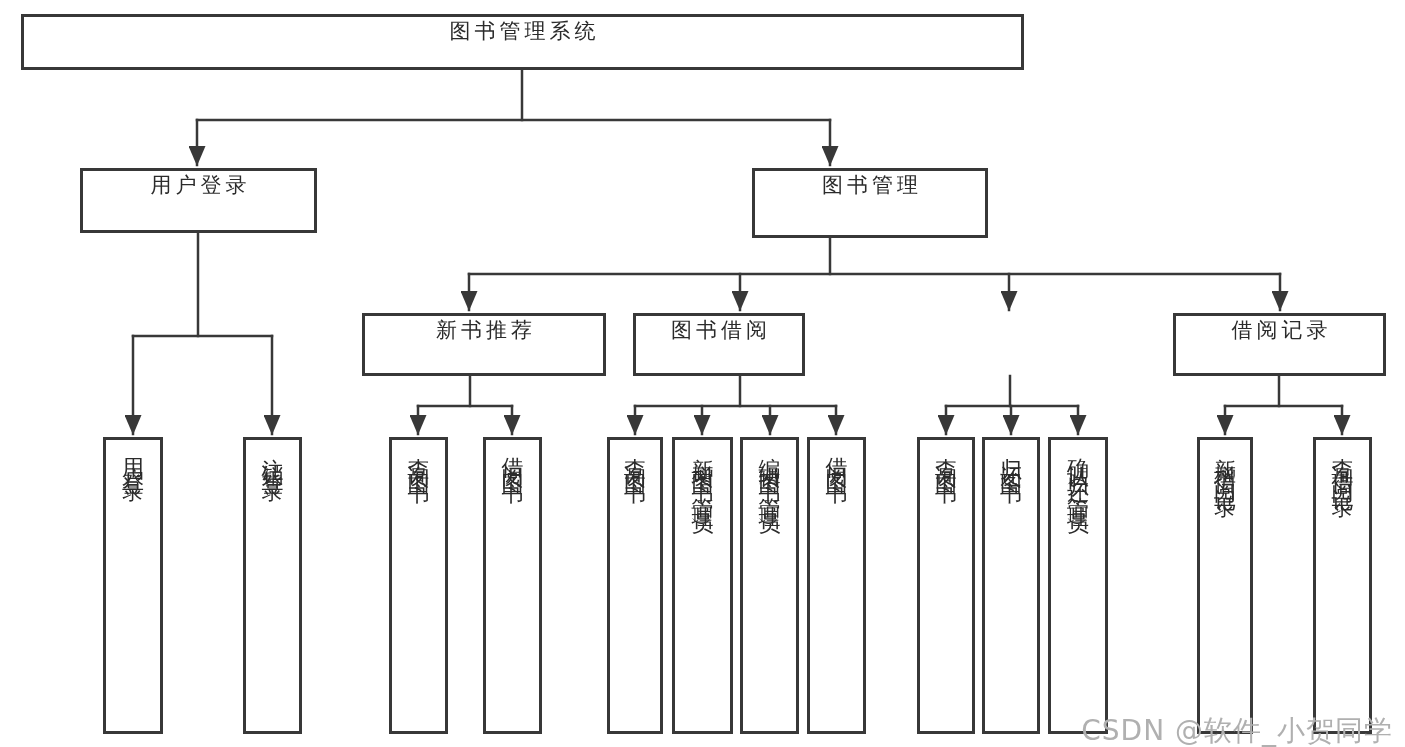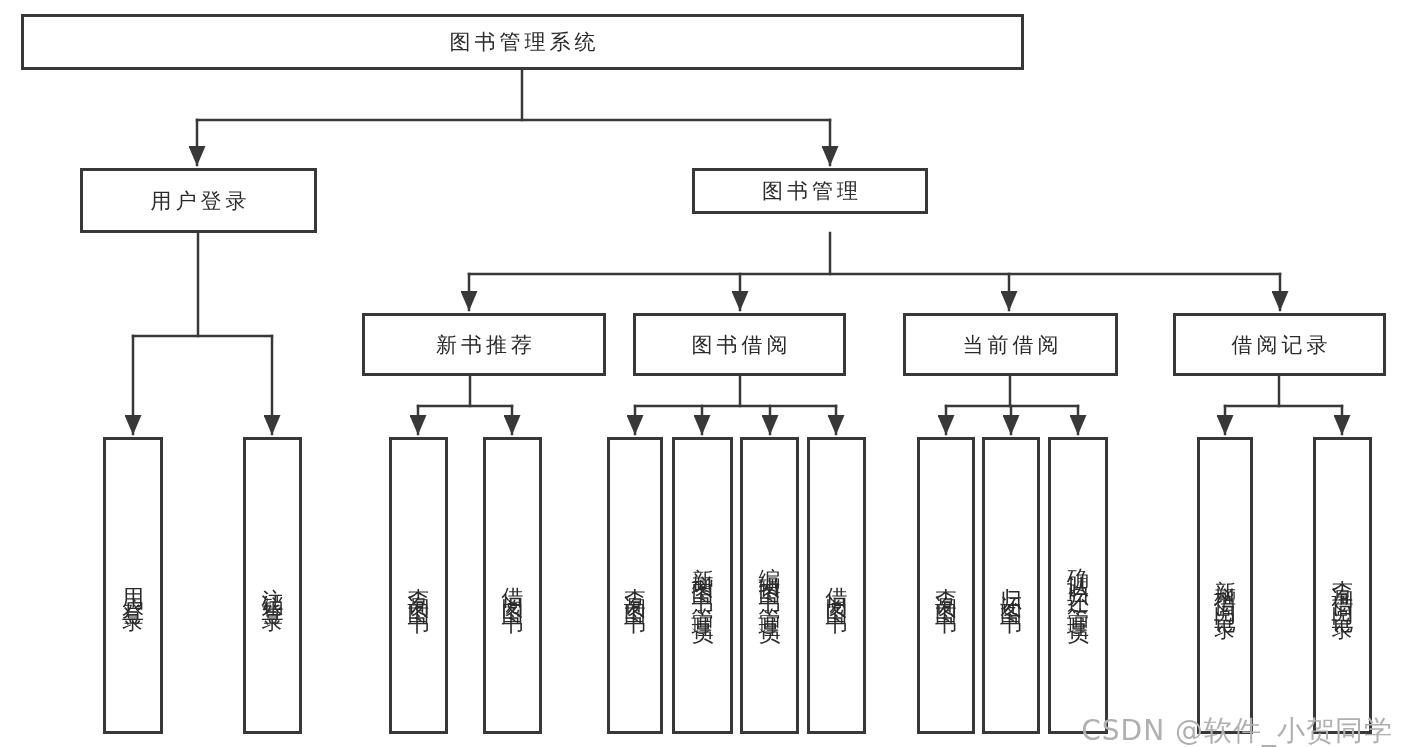--- a/index.html
+++ b/index.html
@@ -26,21 +26,20 @@
     width: 1405px; height: 747px;
     pointer-events: none;
   }
   .connectors line { stroke: var(--line); stroke-width: 2.5; stroke-linecap: square; }
   .connectors .arrowhead { fill: var(--line); }
   .box {
     position: absolute;
     background: var(--bg);
     border: 3px solid var(--line);
     display: flex;
-    align-items: center;
     justify-content: center;
     color: var(--text);
   }
   .box.h span {
     font-size: 21px;
     letter-spacing: 4px;
     text-indent: 4px;
     white-space: nowrap;
   }
   .box.v { top: 437px; height: 297px; }
@@ -129,32 +128,29 @@
     </g>
   </svg>
 
   <div class="box h" style="left:21px;top:14px;width:1003px;height:56px">
     <span>图书管理系统</span>
   </div>
 
   <div class="box h" style="left:80px;top:168px;width:237px;height:65px">
     <span>用户登录</span>
   </div>
-  <div class="box h" style="left:692px;top:168px;width:236px;height:46px">
+  <div class="box h" style="left:752px;top:168px;width:236px;height:70px">
     <span>图书管理</span>
   </div>
 
   <div class="box h" style="left:362px;top:313px;width:244px;height:63px">
     <span>新书推荐</span>
   </div>
-  <div class="box h" style="left:633px;top:313px;width:213px;height:63px">
+  <div class="box h" style="left:633px;top:313px;width:172px;height:63px">
     <span>图书借阅</span>
-  </div>
-  <div class="box h" style="left:903px;top:313px;width:215px;height:63px">
-    <span>当前借阅</span>
   </div>
   <div class="box h" style="left:1173px;top:313px;width:213px;height:63px">
     <span>借阅记录</span>
   </div>
 
   <div class="box v" style="left:103px;width:60px">
     <span>用户登录</span>
   </div>
   <div class="box v" style="left:243px;width:59px">
     <span>注销登录</span>

